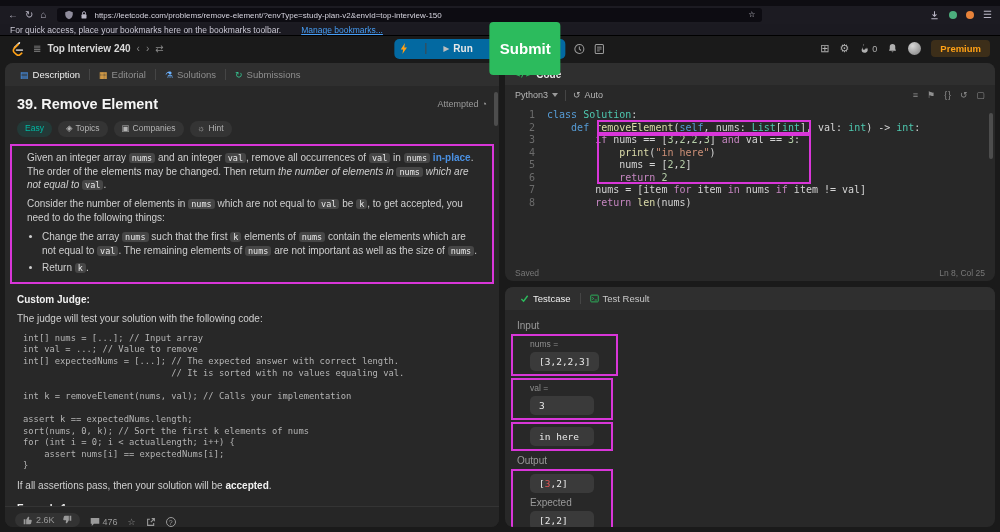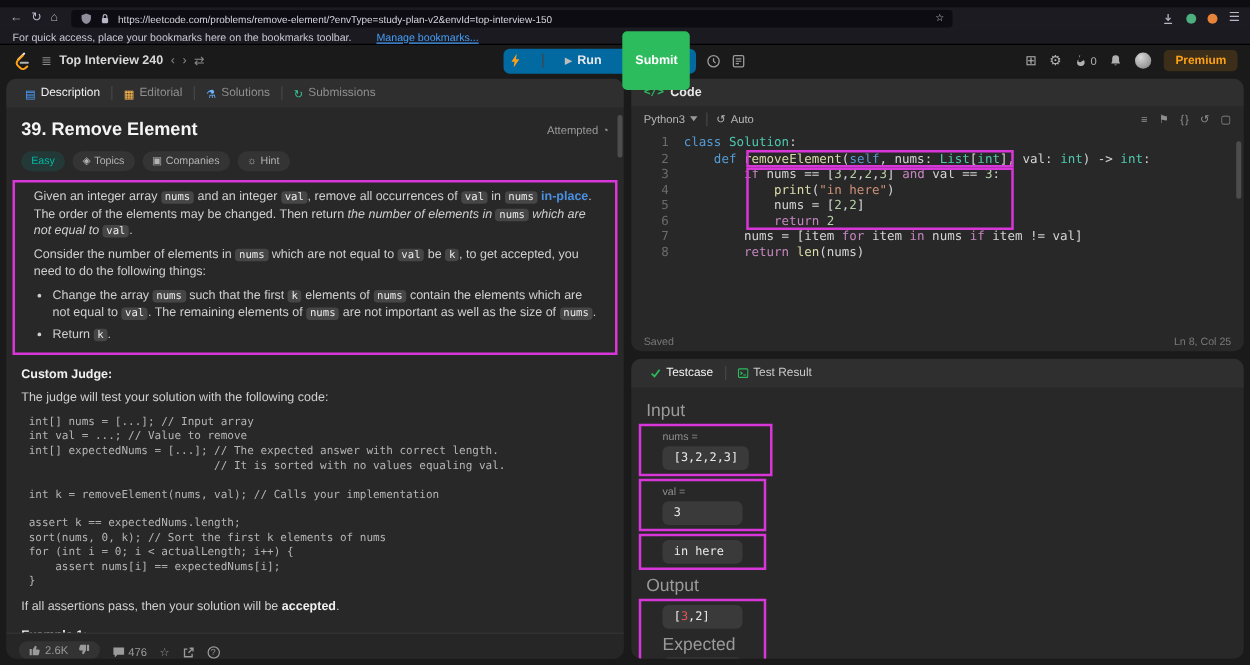--- a/index.html
+++ b/index.html
@@ -26,21 +26,21 @@
   
   .lc-header{height:25px;display:flex;align-items:center;gap:8px;padding:0 10px;position:relative;background:#1a1a1a;flex:0 0 auto}
   .crumb{display:flex;align-items:center;gap:6px;color:#d9d9d9;font-size:10px;font-weight:bold}
   .crumb .dim{color:#8a8a8a;font-weight:normal}
   .center-wrap{position:absolute;left:50%;transform:translateX(-50%);display:flex;align-items:center;gap:8px;color:#9a9a9a}
   .run-cluster{height:20px;background:#0369a1;border-radius:5px;display:flex;align-items:center;padding:0 5px;gap:17px}
   .bolt{width:9px;height:11px;background:var(--orange);clip-path:polygon(62% 0,15% 58%,42% 58%,34% 100%,85% 40%,55% 40%)}
   .vdiv{width:1px;height:11px;background:#454545}
   .run-btn{display:flex;align-items:center;gap:4px;color:#e8e8e8;font-size:10px;font-weight:bold;cursor:pointer}
   .play{width:0;height:0;border-top:3.5px solid transparent;border-bottom:3.5px solid transparent;border-left:6px solid #bdbdbd}
-  .submit-btn{background:var(--green);color:#fff;font-size:10px;font-weight:bold;border-radius:4px;padding:18px 10px;cursor:pointer}
+  .submit-btn{background:var(--green);color:#fff;font-size:15px;font-weight:bold;border-radius:4px;padding:18px 10px;cursor:pointer}
   .hdr-right{margin-left:auto;display:flex;align-items:center;gap:10px;color:#b0b0b0;font-size:11px}
   .streak{display:flex;align-items:center;gap:3px;font-size:9px;color:#b0b0b0}
   .avatar{width:13px;height:13px;border-radius:50%;background:radial-gradient(circle at 35% 30%,#d8d8d8,#7c7c7c)}
   .premium{background:rgba(255,161,22,.15);color:var(--orange);font-size:9.5px;font-weight:bold;padding:3px 9px;border-radius:4px;cursor:pointer}
 
   
   .lc-main{flex:1;min-height:0;display:flex;gap:6px;padding:2px 5px 5px}
   .panel{background:#282828;border-radius:8px;display:flex;flex-direction:column;overflow:hidden}
   .left-panel{width:494px;flex:0 0 auto}
   .right-col{flex:1;display:flex;flex-direction:column;gap:6px;min-width:0}
@@ -86,21 +86,21 @@
   .codecol{margin-left:12px;white-space:pre;color:#d4d4d4}
   .tk-kw{color:#569cd6}.tk-ctl{color:#c586c0}.tk-str{color:#ce9178}.tk-num{color:#b5cea8}.tk-fn{color:#dcdcaa}.tk-ty{color:#4ec9b0}
   .code-status{height:17px;display:flex;align-items:center;justify-content:space-between;padding:0 10px;color:#787878;font-size:8.5px;flex:0 0 auto}
   .annot{position:absolute;border:2px solid var(--magenta);pointer-events:none}
   #annot-sig{left:92px;top:15px;width:214px;height:14px}
   #annot-block{left:92px;top:29px;width:214px;height:50px}
 
   
   .test-panel{flex:1;min-height:0}
   .test-body{flex:1;min-height:0;padding:6px 12px;font-size:9px;color:#bdbdbd;overflow:hidden}
-  .t-label{color:#9a9a9a;font-size:14px;margin:4px 0 3px}
+  .t-label{color:#9a9a9a;font-size:10px;margin:4px 0 3px}
   .t-sublabel{color:#8f8f8f;font-size:8.5px;margin-bottom:3px}
   .t-box{background:#3a3a3a;border-radius:5px;padding:4px 9px;width:fit-content;min-width:64px;font-family:"DejaVu Sans Mono","Liberation Mono",monospace;font-size:9.5px;color:#eaeaea}
   .t-annot{border:2px solid var(--magenta);width:fit-content;padding:3px 17px;margin:0 0 2px -6px}
   .t-wrong{color:var(--error-red)}
 </style>
 </head>
 <body>
 
 <div class="screen">
 

